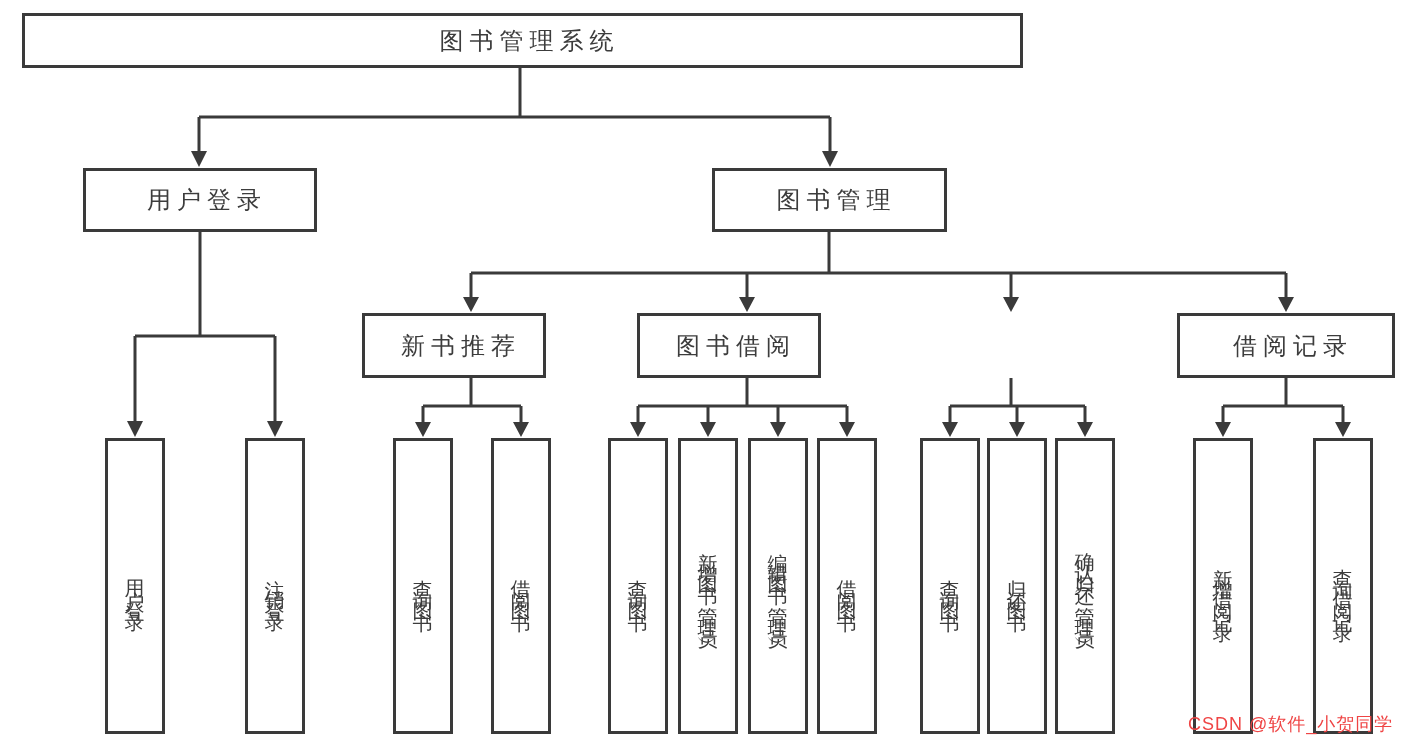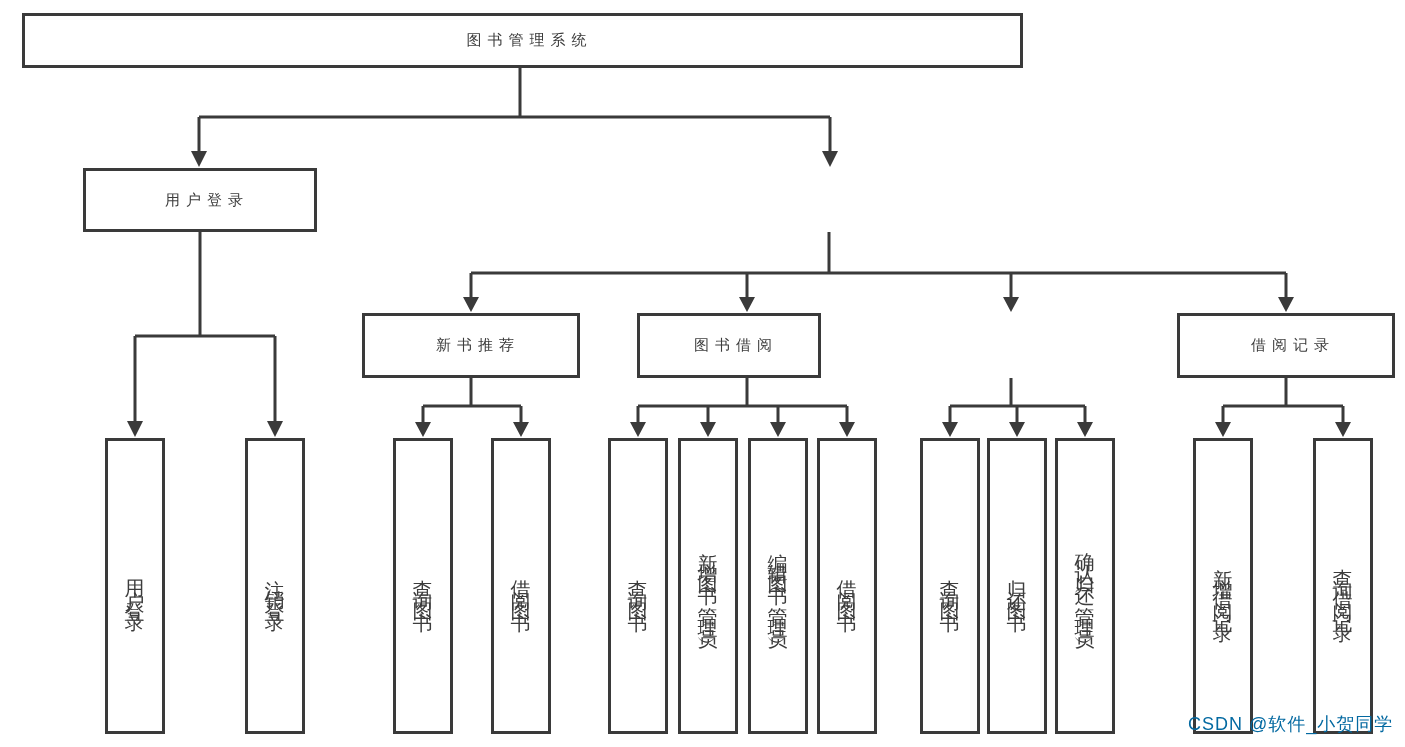--- a/index.html
+++ b/index.html
@@ -12,41 +12,41 @@
     color:#3c3c3c;
   }
   .box{
     position:absolute;
     box-sizing:border-box;
     border:3px solid #3a3a3a;
     background:#ffffff;
   }
   .hbox{
     display:flex;align-items:center;justify-content:center;
-    font-size:15px;letter-spacing:6px;text-indent:6px;
+    font-size:24px;letter-spacing:6px;text-indent:6px;
     white-space:nowrap;
     padding-left:8px;
   }
   .root{left:22px;top:13px;width:1001px;height:55px;}
   .lv2{top:168px;height:64px;}
   .lv3{top:313px;height:65px;}
   .leaf{
     top:438px;width:60px;height:296px;
     writing-mode:vertical-rl;text-orientation:mixed;
     font-size:20px;letter-spacing:11px;
     line-height:54px;text-align:center;
     overflow:hidden;
   }
   #connectors{position:absolute;left:0;top:0;pointer-events:none;}
   #connectors path{stroke:#3a3a3a;stroke-width:3;fill:none;}
   #connectors polygon{fill:#3a3a3a;stroke:none;}
   .watermark{
     position:absolute;left:1188px;top:712px;
     font-size:18px;letter-spacing:1px;
-    color:#0369a1;z-index:5;white-space:nowrap;
+    color:#ef4444;z-index:5;white-space:nowrap;
   }
 </style>
 </head>
 <body>
 
 <div id="stage">
 
   <svg id="connectors" width="1405" height="747" viewBox="0 0 1405 747" aria-hidden="true">
 
     <g>
@@ -93,22 +93,23 @@
     <g>
       <path d="M1286 378 V406 M1223 406 H1343 M1223 406 V423 M1343 406 V423"></path>
       <polygon points="1215,422 1231,422 1223,437"></polygon>
       <polygon points="1335,422 1351,422 1343,437"></polygon>
     </g>
   </svg>
 
   <div class="box hbox root">图书管理系统</div>
 
   <div class="box hbox lv2" style="left:83px;width:234px;">用户登录</div>
+  <div class="box hbox lv2" style="left:712px;width:235px;">图书管理</div>
 
-  <div class="box hbox lv3" style="left:362px;width:218px;">新书推荐</div>
+  <div class="box hbox lv3" style="left:362px;width:184px;">新书推荐</div>
   <div class="box hbox lv3" style="left:637px;width:184px;">图书借阅</div>
   <div class="box hbox lv3" style="left:1177px;width:218px;">借阅记录</div>
 
   <div class="box leaf" style="left:105px;">用户登录</div>
   <div class="box leaf" style="left:245px;">注销登录</div>
   <div class="box leaf" style="left:393px;">查询图书</div>
   <div class="box leaf" style="left:491px;">借阅图书</div>
   <div class="box leaf" style="left:608px;">查询图书</div>
   <div class="box leaf" style="left:678px;">新增图书（管理员）</div>
   <div class="box leaf" style="left:748px;">编辑图书（管理员）</div>

